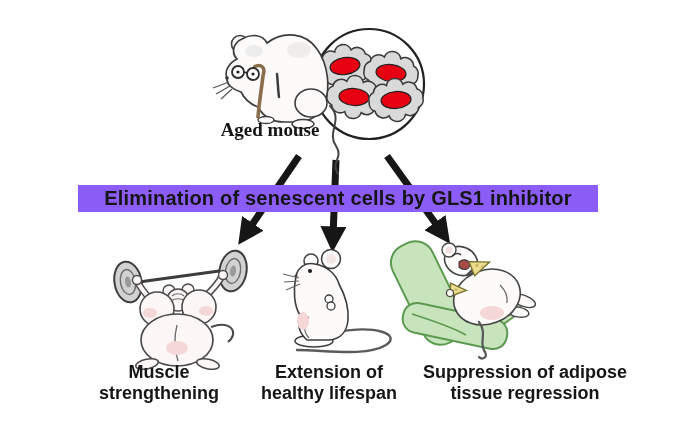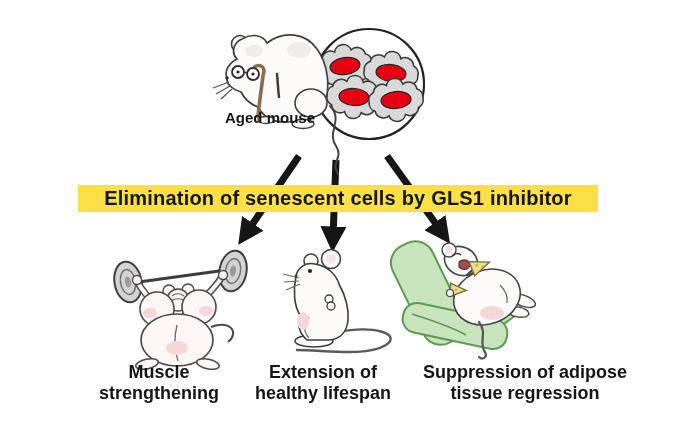--- a/index.html
+++ b/index.html
@@ -2,29 +2,29 @@
 <html><head>
 <meta charset="utf-8">
 <style>
   html,body{margin:0;padding:0;background:#fff;}
   .stage{
     position:relative;width:675px;height:440px;background:#fff;overflow:hidden;
     font-family:"Liberation Sans", sans-serif;color:#111;
   }
   .stage svg{position:absolute;left:0;top:0;}
   .lbl{position:absolute;text-align:center;font-weight:bold;color:#151515;}
-  .lbl-aged{left:203px;top:108px;width:134px;font-size:15px;line-height:20px;}
+  .lbl-aged{left:203px;top:120px;width:134px;font-size:19px;line-height:20px;font-family:Liberation Serif, serif;}
   .lbl-senescent{left:328px;top:104px;width:152px;font-size:17px;line-height:18px;}
   .lbl-title{
     left:78px;top:185px;width:520px;height:27px;line-height:27px;
-    font-size:20px;background:#fde047;white-space:nowrap;letter-spacing:0.2px;
+    font-size:20px;background:#8b5cf6;white-space:nowrap;letter-spacing:0.2px;
   }
   .lbl-outcome{font-size:18px;line-height:21px;text-align:center;}
   .lbl-outcome-0{left:84px;top:362px;width:150px;}
-  .lbl-outcome-1{left:237px;top:362px;width:172px;}
+  .lbl-outcome-1{left:243px;top:362px;width:172px;}
   .lbl-outcome-2{left:383px;top:362px;width:220px;margin-left:32px;}
 </style>
 </head>
 <body>
 
 <div class="stage">
 
   <svg width="675" height="440" viewBox="0 0 675 440">
     <defs>
       <marker id="ah" viewBox="0 0 10 10" refX="4" refY="5" markerUnits="userSpaceOnUse" markerWidth="26" markerHeight="26" orient="auto">

